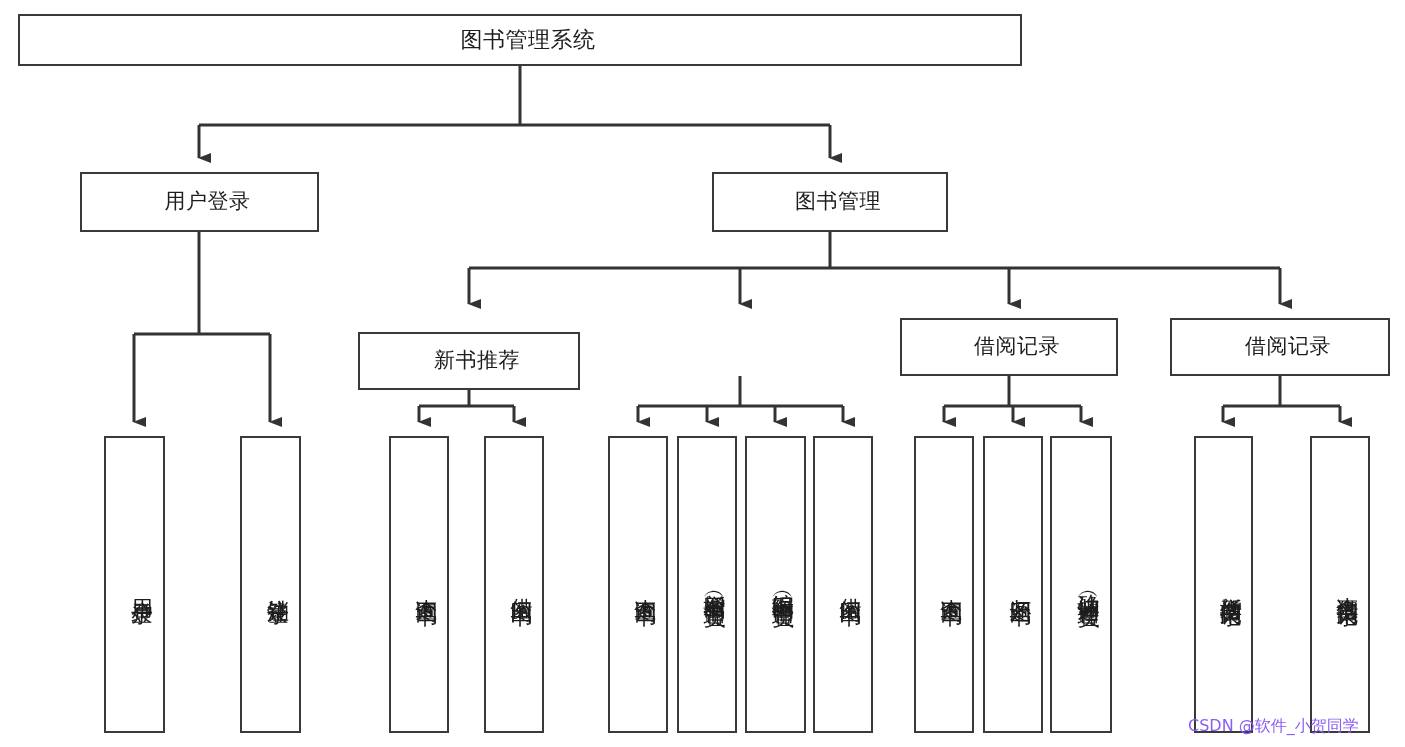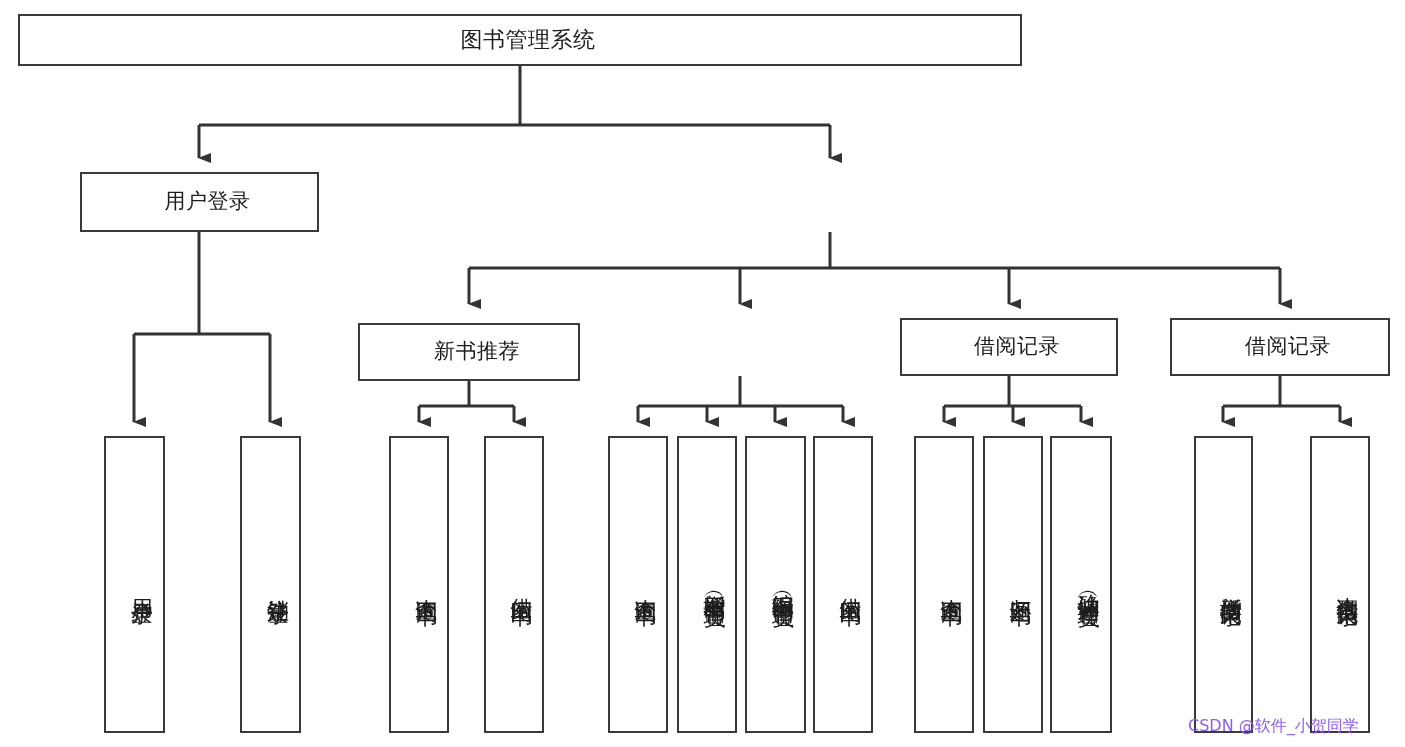--- a/index.html
+++ b/index.html
@@ -132,22 +132,25 @@
     </g>
   </svg>
 
   <div class="node horiz root" style="left:18px; top:14px; width:1004px; height:52px;">
     <span class="label">图书管理系统</span>
   </div>
 
   <div class="node horiz" style="left:80px; top:172px; width:239px; height:60px;">
     <span class="label">用户登录</span>
   </div>
-
-  <div class="node horiz" style="left:358px; top:323px; width:222px; height:58px;">
+  <div class="node horiz" style="left:712px; top:172px; width:236px; height:60px;">
+    <span class="label">图书管理</span>
+  </div>
+
+  <div class="node horiz" style="left:358px; top:332px; width:222px; height:58px;">
     <span class="label">新书推荐</span>
   </div>
   <div class="node horiz" style="left:900px; top:318px; width:218px; height:58px;">
     <span class="label">借阅记录</span>
   </div>
   <div class="node horiz" style="left:1170px; top:318px; width:220px; height:58px;">
     <span class="label">借阅记录</span>
   </div>
 
   <div class="node vert" style="left:104px; top:436px; width:61px; height:297px;">

